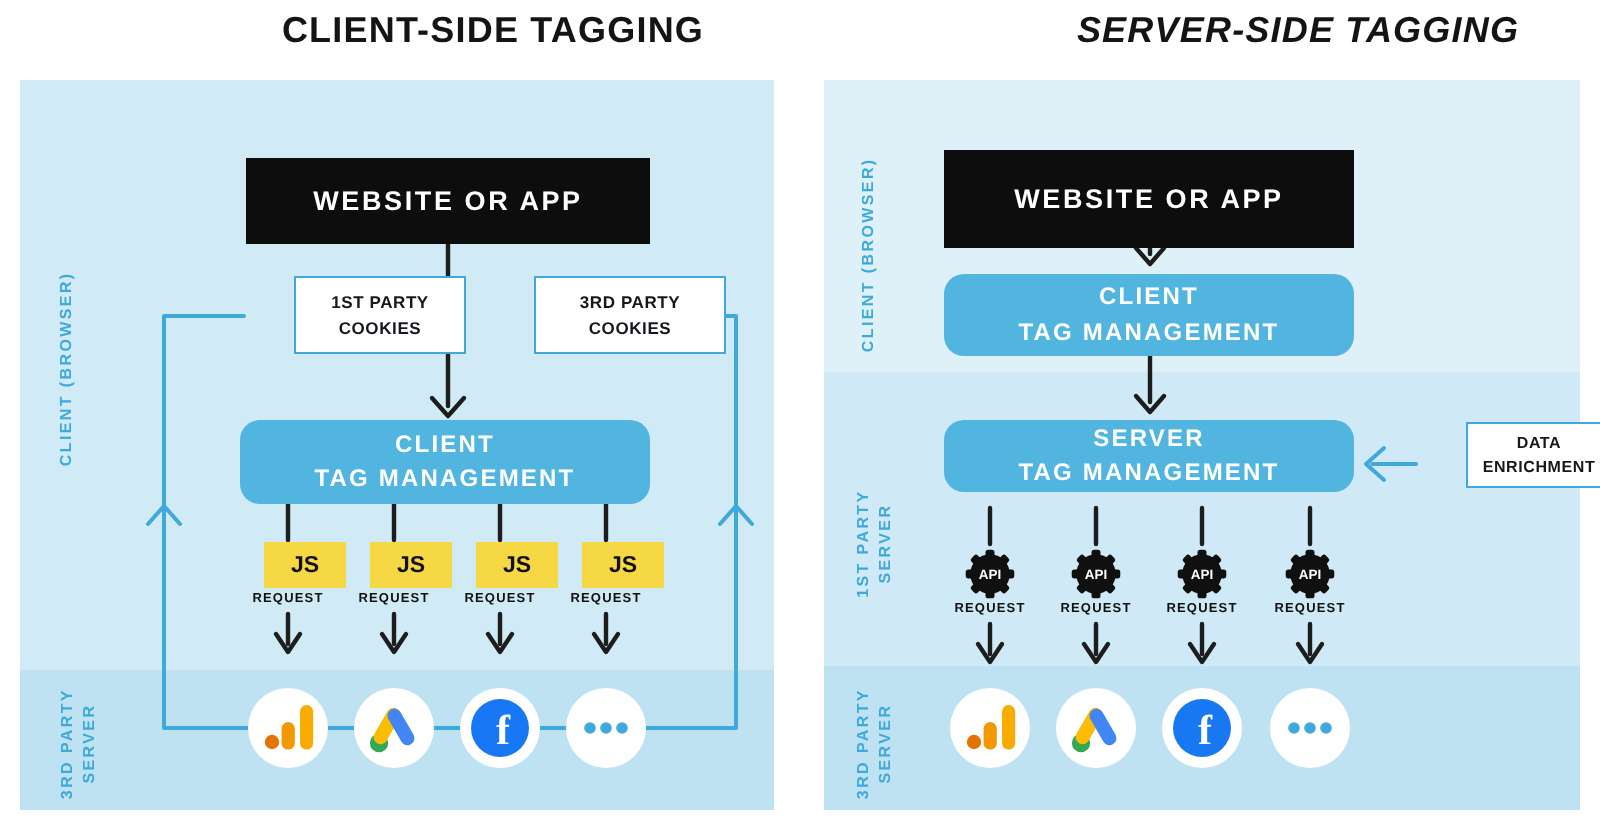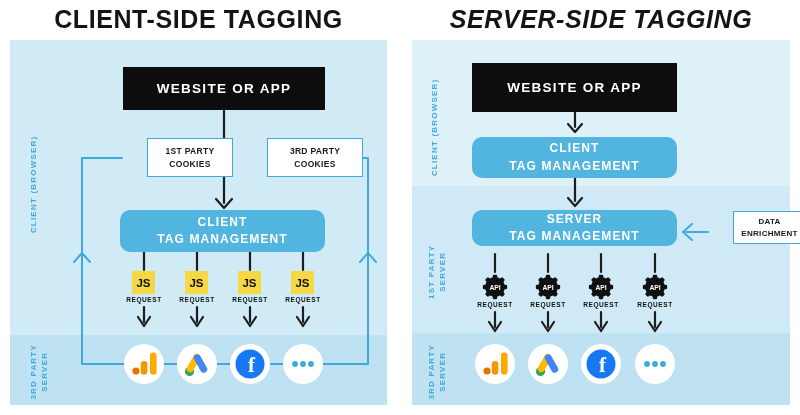--- a/index.html
+++ b/index.html
@@ -1,39 +1,39 @@
 <!DOCTYPE html>
 <html><head>
 <meta charset="utf-8">
 <style>
   html,body{margin:0;padding:0;background:#fff;}
   #stage{position:relative;width:800px;height:415px;background:#fff;overflow:hidden;
          font-family:"Liberation Sans",sans-serif;}
-  .title{position:absolute;top:5px;font-size:25px;font-weight:800;color:#141414;
-         letter-spacing:.6px;text-align:center;}
+  .title{position:absolute;top:5px;font-size:18px;font-weight:800;color:#141414;
+         letter-spacing:.6px;text-align:center;padding-left:48px;}
   .panel{position:absolute;top:40px;height:365px;}
   .p-left{left:10px;width:377px;background:#d0eaf6;}
   .p-right{left:412px;width:378px;background:#def1f9;}
   .band{position:absolute;left:0;right:0;}
   .band-first-r{top:146px;height:147px;background:#cfeaf6;}
   .band-third{top:295px;height:70px;background:#bee2f1;}
   .band-third-r{top:293px;height:72px;background:#bee2f1;}
   svg.overlay{position:absolute;left:0;top:0;width:100%;height:100%;}
   .blackbox{position:absolute;background:#0d0d0d;color:#fff;display:flex;align-items:center;
-            justify-content:center;font-weight:bold;font-size:13.5px;letter-spacing:1.3px;}
+            justify-content:center;font-weight:bold;font-size:13.5px;letter-spacing:1.3px;margin-top:12px;}
   .bluebox{position:absolute;background:#52b5e0;color:#fff;display:flex;align-items:center;
            justify-content:center;font-weight:bold;font-size:12px;letter-spacing:1.1px;
            text-align:center;line-height:1.45;white-space:pre-line;border-radius:10px;}
   .whitebox{position:absolute;background:#fff;border:1.5px solid #3fa9dc;color:#16181d;
             display:flex;align-items:center;justify-content:center;font-weight:bold;
             font-size:8.5px;letter-spacing:.3px;text-align:center;line-height:1.5;
             white-space:pre-line;box-sizing:border-box;margin-left:25px;}
   .vlabel{position:absolute;color:#3fa9dc;font-weight:bold;font-size:8px;letter-spacing:1.2px;
           text-align:center;transform:rotate(-90deg);white-space:pre-line;line-height:1.35;}
-  .jsbadge{position:absolute;width:23px;height:23px;background:#f6d844;color:#101010;
+  .jsbadge{position:absolute;width:41px;height:23px;background:#f6d844;color:#101010;
            font-weight:800;font-size:11.5px;display:flex;align-items:center;justify-content:center;
            top:231px;}
   .apibadge{position:absolute;width:28px;height:28px;top:233px;}
   .request{position:absolute;width:50px;color:#111;font-weight:bold;font-size:6.5px;
            letter-spacing:.6px;text-align:center;}
   .req-l{top:256px;} .req-r{top:261px;}
   .circle{position:absolute;top:304px;width:40px;height:40px;border-radius:50%;background:#fff;
           display:flex;align-items:center;justify-content:center;}
 </style>
 </head>

